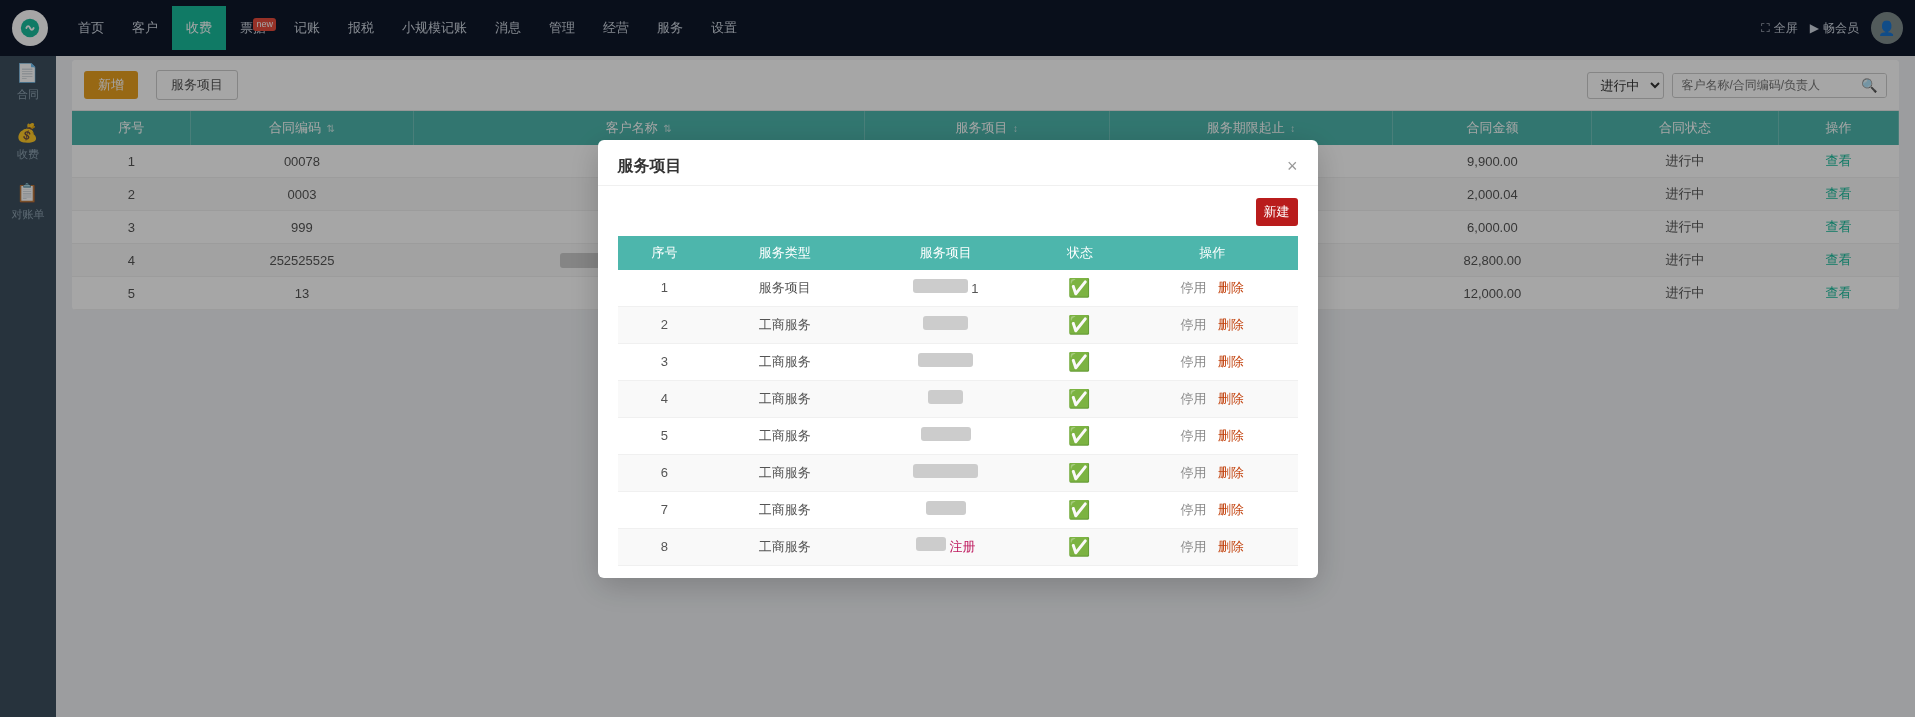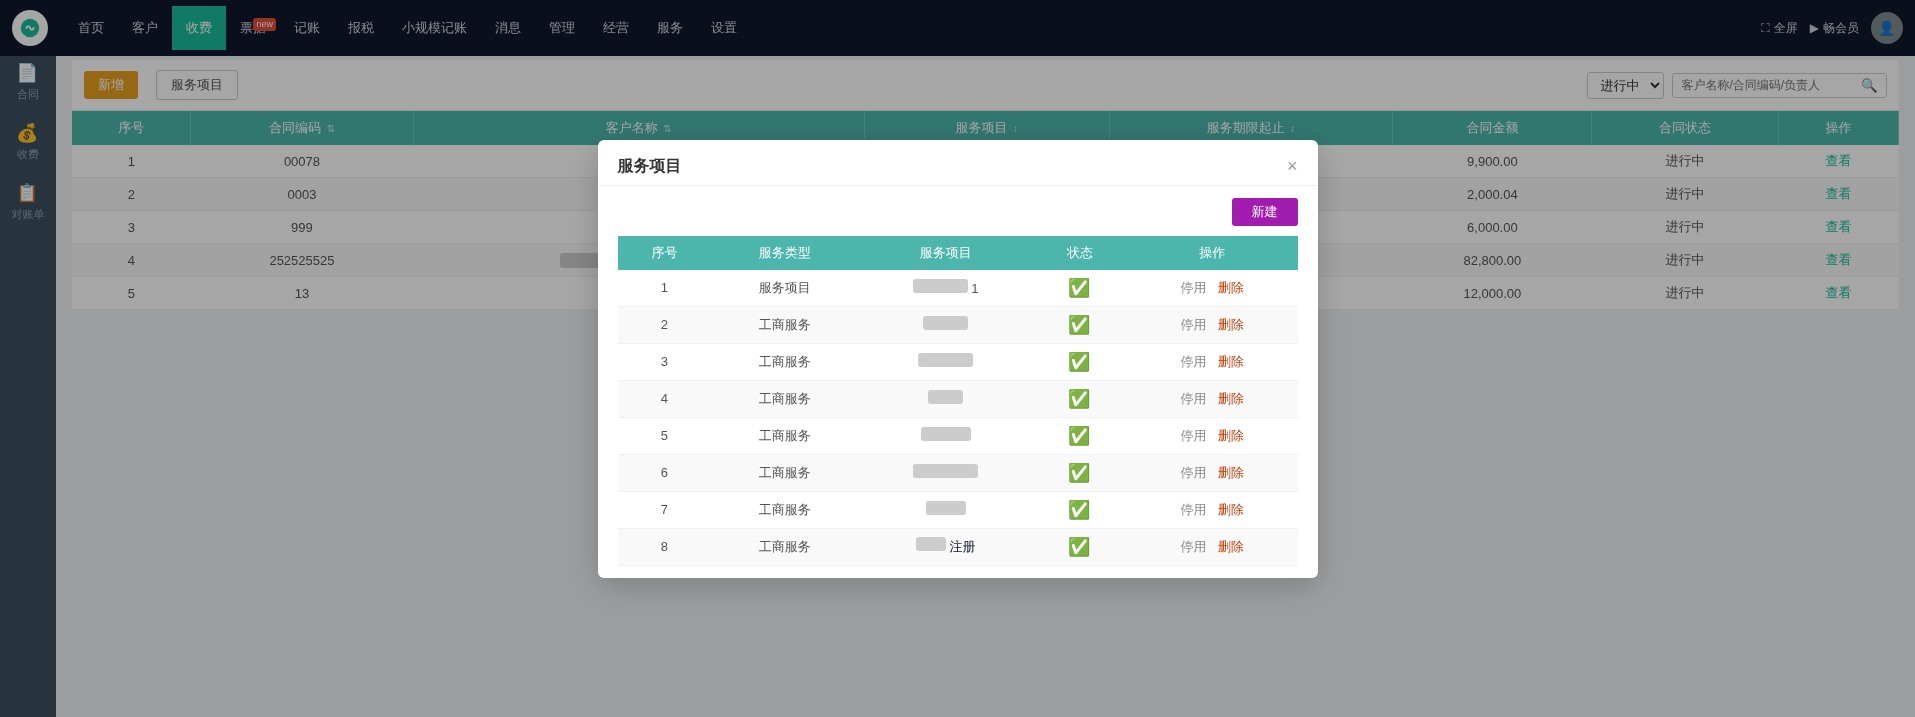--- a/index.html
+++ b/index.html
@@ -122,21 +122,21 @@
       padding: 16px 20px 8px 20px; border-bottom: 1px solid #f0f0f0;
     }
     .modal-title { font-size: 16px; color: #333; font-weight: bold; }
     .modal-close {
       cursor: pointer; color: #999; font-size: 18px; line-height: 1;
       background: none; border: none;
     }
     .modal-body { flex: 1; overflow: hidden; display: flex; flex-direction: column; padding: 12px 20px; }
     .modal-toolbar { display: flex; justify-content: flex-end; margin-bottom: 10px; }
     .btn-new-modal {
-      background: #a21caf; color: #fff; border: none; padding: 5px 20px;
+      background: #b91c1c; color: #fff; border: none; padding: 5px 8px;
       border-radius: 3px; cursor: pointer; font-size: 13px;
     }
 
     
     .modal-table-wrap { flex: 1; overflow-y: auto; }
     .modal-table { width: 100%; border-collapse: collapse; }
     .modal-table thead tr { background: #4db6ac; }
     .modal-table thead th {
       color: #fff; padding: 8px 10px; text-align: center;
       font-weight: normal; font-size: 13px;
@@ -407,21 +407,21 @@
               <td><span class="blurred-cell" style="min-width:40px;"></span></td>
               <td><span class="status-check">✅</span></td>
               <td>
                 <span class="action-stop">停用</span>
                 <span class="action-delete">删除</span>
               </td>
             </tr>
             <tr>
               <td>8</td>
               <td>工商服务</td>
-              <td><span class="blurred-cell" style="min-width:30px;"></span><span style="color:#0f172a;"> 注册</span></td>
+              <td><span class="blurred-cell" style="min-width:30px;"></span><span style="color:#be185d;"> 注册</span></td>
               <td><span class="status-check">✅</span></td>
               <td>
                 <span class="action-stop">停用</span>
                 <span class="action-delete">删除</span>
               </td>
             </tr>
           </tbody>
         </table>
       </div>
     </div>

